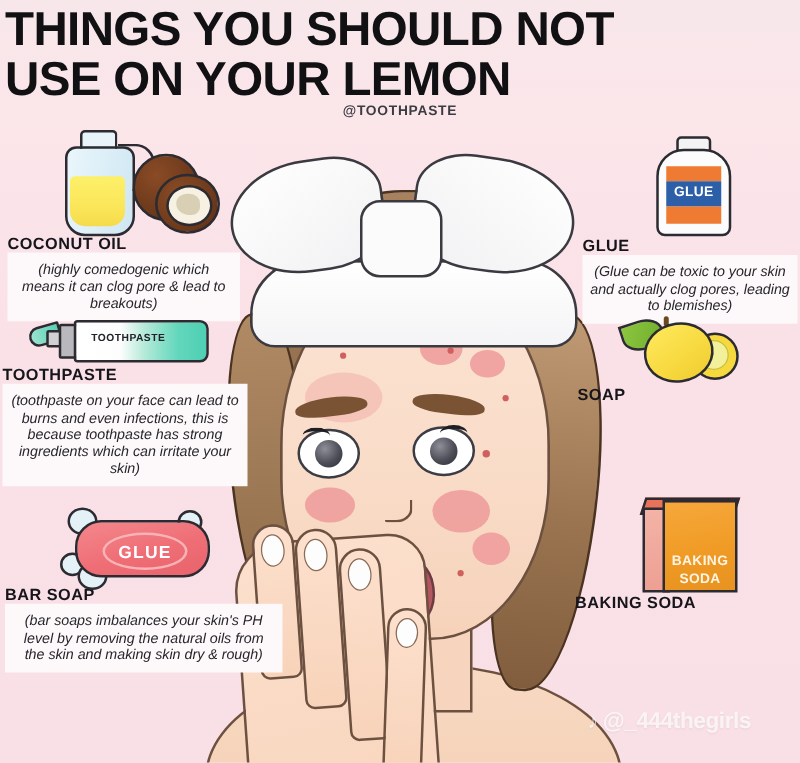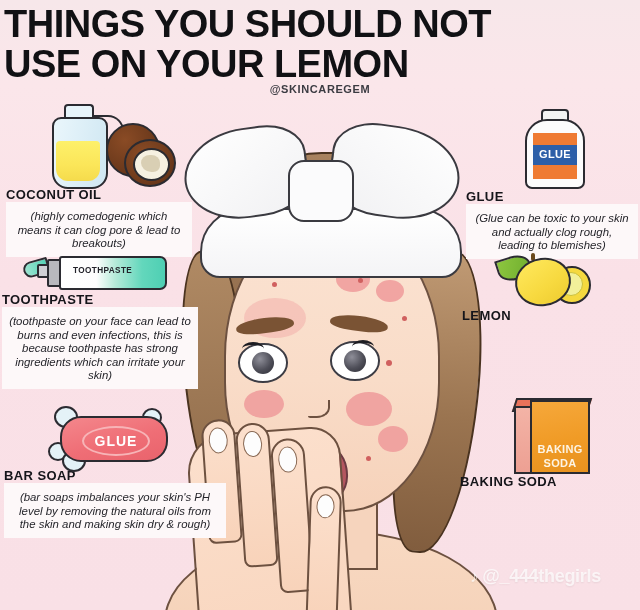--- a/index.html
+++ b/index.html
@@ -188,21 +188,21 @@
 </style>
 </head>
 <body>
 
 <div id="poster">
 
   <div class="title">
     <div>THINGS YOU SHOULD NOT</div>
     <div>USE ON YOUR LEMON</div>
   </div>
-  <div class="handle">@SKINCAREGEM</div>
+  <div class="handle">@TOOTHPASTE</div>
 
   <div id="girl">
     <div class="gi hair-back"></div>
     <div class="gi shoulders"></div>
     <div class="gi neck"></div>
     <div class="gi hair-r"></div>
     <div class="gi hair-l"></div>
     <div class="gi face">
       <div class="cheek" style="left:18px;top:78px;width:62px;height:40px;"></div>
       <div class="spot" style="left:110px;top:46px;width:34px;height:26px;"></div>
@@ -305,33 +305,33 @@
       <div class="g-cap"></div>
       <div class="g-body">
         <div class="g-band-top"></div>
         <div class="g-band-bot"></div>
         <div class="g-label">
           <div class="g-word">GLUE</div>
         </div>
       </div>
     </div>
     <div class="heading">GLUE</div>
-    <div class="desc">(Glue can be toxic to your skin and actually clog rough, leading to blemishes)</div>
+    <div class="desc">(Glue can be toxic to your skin and actually clog pores, leading to blemishes)</div>
   </div>
 
   <div class="item" id="lemon">
     <div class="art lem-art">
       <div class="l-stem"></div>
       <div class="l-leaf"></div>
       <div class="l-half">
         <div class="l-pulp"></div>
       </div>
       <div class="l-main"></div>
     </div>
-    <div class="heading">LEMON</div>
+    <div class="heading">SOAP</div>
   </div>
 
   <div class="item" id="baking-soda">
     <div class="art bs-art">
       <div class="bs-top"></div>
       <div class="bs-side"></div>
       <div class="bs-front">
         <div class="bs-word">
           <span>BAKING</span><br>
           <span>SODA</span>

